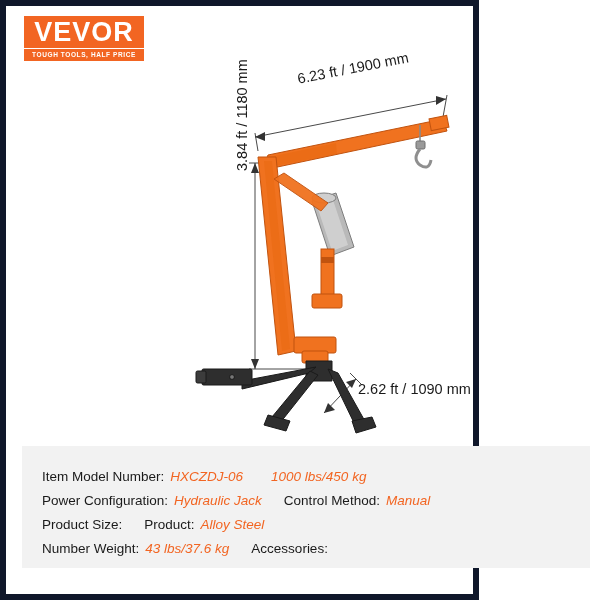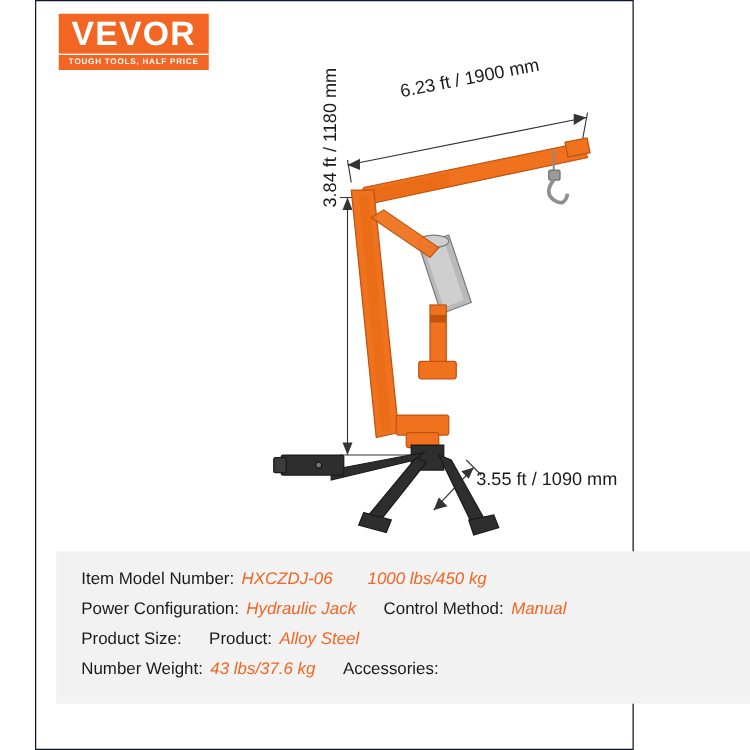--- a/index.html
+++ b/index.html
@@ -12,22 +12,21 @@
     background: #ffffff;
     font-family: "Liberation Sans", sans-serif;
     position: relative;
     overflow: hidden;
   }
   .page {
     position: relative;
     width: 479px;
     height: 600px;
     box-sizing: border-box;
-    border: 1px solid #0f172a;
-    margin-left: 28px;
+    border: 6px solid #0f172a;
   }
 
   
   .logo {
     position: absolute;
     left: 18px;
     top: 10px;
     width: 120px;
   }
   .logo-main {
@@ -93,21 +92,21 @@
     left: 16px;
     top: 440px;
     width: 568px;
     height: 122px;
     background: #f2f2f2;
     box-sizing: border-box;
     padding: 14px 20px 0 20px;
   }
   .spec-row {
     display: flex;
-    align-items: flex-start;
+    align-items: flex-end;
     height: 24px;
     font-size: 13.5px;
     color: #1a1a1a;
   }
   .spec-row .lbl {
     color: #1a1a1a;
     font-weight: normal;
   }
   .spec-row .val {
     color: #f26522;
@@ -212,21 +211,21 @@
       <g fill="#2e2e2e" stroke="#1a1a1a" stroke-width="1">
         <rect x="196" y="318" width="50" height="16" rx="1.5"></rect>
         <rect x="190" y="320" width="10" height="12" rx="1.5" fill="#3c3c3c"></rect>
         <circle cx="226" cy="326" r="2.4" fill="#777"></circle>
       </g>
 
     </svg>
 
     <div class="dimlabel dim-top">6.23 ft / 1900 mm</div>
     <div class="dimlabel dim-left">3.84 ft / 1180 mm</div>
-    <div class="dimlabel dim-bottom">3.55 ft / 1090 mm</div>
+    <div class="dimlabel dim-bottom">2.62 ft / 1090 mm</div>
   </div>
 
   <div class="spec">
 
     <div class="spec-row">
       <span class="lbl">Item Model Number:</span>
       <span class="val">HXCZDJ-06</span>
       <span class="gap"></span>
       <span class="val">1000 lbs/450 kg</span>
     </div>

